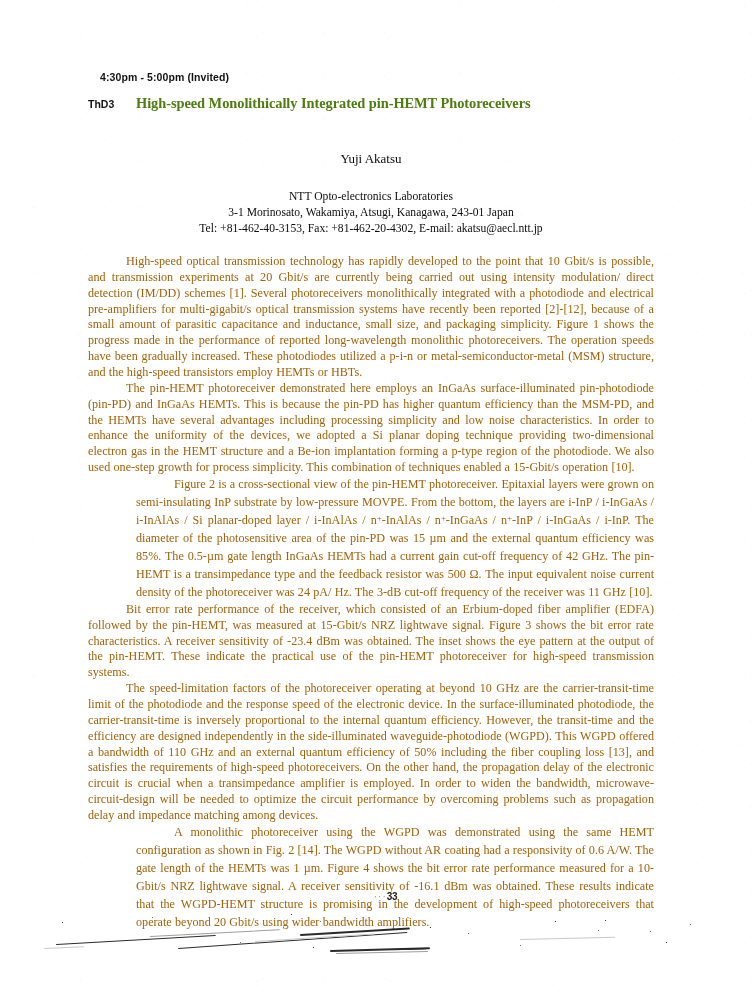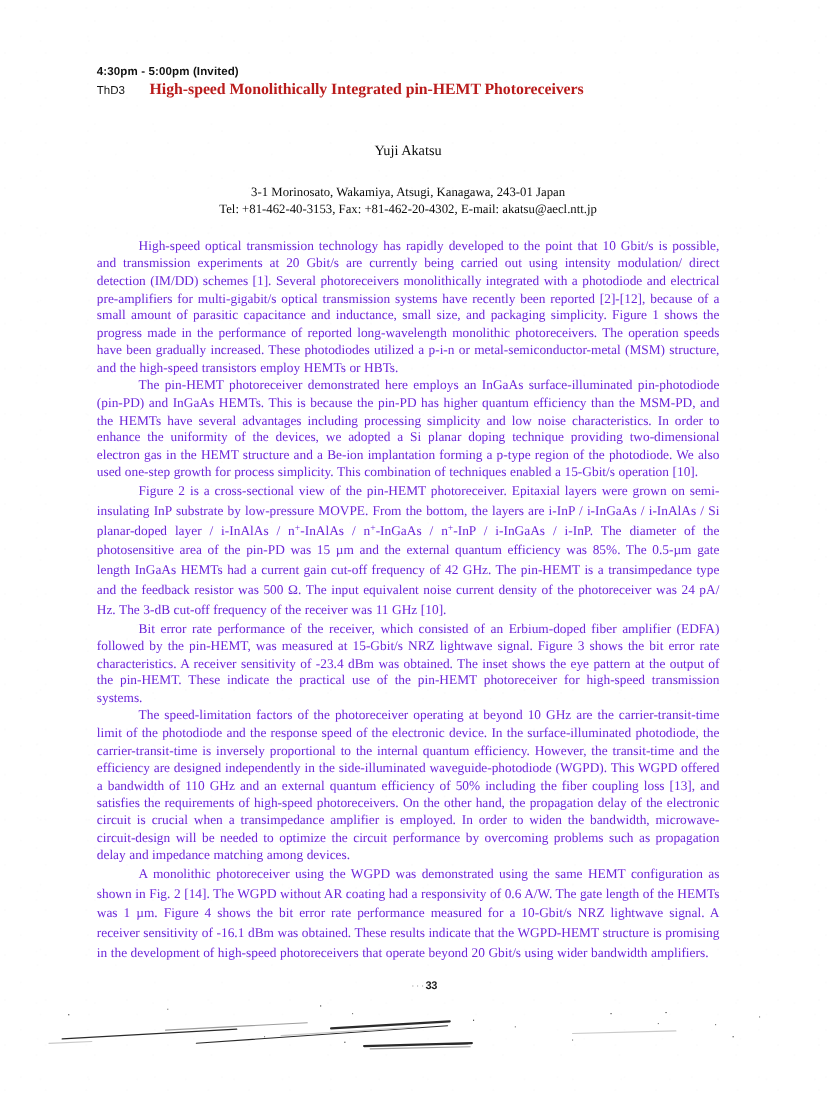--- a/index.html
+++ b/index.html
@@ -44,44 +44,44 @@
     top: 0;
     width: 566px;
   }
 
   
   .session-line {
     font-family: "Liberation Sans", "DejaVu Sans", sans-serif;
     font-weight: bold;
     font-size: 10.5px;
     letter-spacing: .1px;
-    margin: 0;
+    margin: 12px;
     padding-top: 60px;
     line-height: 1.05;
     color: #121212;
   }
   .title-row {
     display: flex;
     align-items: baseline;
     margin-top: 2px;
   }
   .paper-code {
     font-family: "Liberation Sans", "DejaVu Sans", sans-serif;
-    font-weight: normal;
+    font-weight: bold;
     font-size: 10.5px;
     width: 48px;
     flex: 0 0 48px;
     color: #121212;
   }
   .paper-title {
     font-family: "Liberation Serif", "DejaVu Serif", serif;
     font-weight: bold;
     font-size: 14.4px;
     letter-spacing: -.05px;
-    color: #b91c1c;
+    color: #4d7c0f;
   }
 
   
   .author {
     text-align: center;
     font-size: 13px;
     margin-top: 39px;
     color: #0c0c0c;
   }
   .affil {
@@ -92,30 +92,31 @@
     color: #0c0c0c;
   }
   .affil div { white-space: nowrap; }
 
   
   .body-text {
     margin-top: 17px;
     font-size: 12.15px;
     line-height: 1.305;
     text-align: justify;
-    color: #6d28d9;
+    color: #a16207;
   }
   .body-text p {
     margin: 0;
     text-indent: 38px;
     
     word-spacing: .2px;
   }
   .body-text p.tall {
     line-height: 1.48;
+    margin-left: 48px;
   }
   sup {
     font-size: .72em;
     vertical-align: .40em;
     line-height: 0;
   }
 
   
   .page-number {
     position: absolute;
@@ -173,20 +174,21 @@
     <div class="session-line">4:30pm - 5:00pm   (Invited)</div>
 
     <div class="title-row">
       <span class="paper-code">ThD3</span>
       <span class="paper-title">High-speed Monolithically Integrated pin-HEMT Photoreceivers</span>
     </div>
 
     <div class="author">Yuji Akatsu</div>
 
     <div class="affil">
+      <div>NTT Opto-electronics Laboratories</div>
       <div>3-1 Morinosato, Wakamiya, Atsugi, Kanagawa, 243-01 Japan</div>
       <div>Tel: +81-462-40-3153, Fax: +81-462-20-4302, E-mail: akatsu@aecl.ntt.jp</div>
     </div>
 
     <div class="body-text">
 
       <p>High-speed optical transmission technology has  rapidly developed to the point  that 10 Gbit/s is possible, and transmission experiments at 20 Gbit/s are currently being  carried out using intensity modulation/ direct detection (IM/DD) schemes [1].  Several photoreceivers monolithically integrated with a photodiode and electrical pre-amplifiers for multi-gigabit/s optical transmission systems have recently been reported [2]-[12], because of a small amount of parasitic capacitance and inductance, small size, and packaging simplicity.  Figure 1 shows the progress made in the performance of reported long-wavelength monolithic photoreceivers.  The operation speeds have been gradually increased.  These photodiodes utilized a p-i-n or metal-semiconductor-metal (MSM) structure, and the high-speed transistors employ HEMTs or HBTs.</p>
 
       <p>The pin-HEMT photoreceiver demonstrated here employs an InGaAs surface-illuminated pin-photodiode (pin-PD) and InGaAs HEMTs. This is because the pin-PD has higher quantum efficiency than the MSM-PD, and the HEMTs have several advantages including processing simplicity and low noise characteristics.  In order to enhance the uniformity of the devices, we adopted a Si planar doping technique providing two-dimensional electron gas in the HEMT structure and a Be-ion implantation forming a p-type region of the photodiode.  We also used one-step growth for process simplicity.  This combination of techniques enabled a 15-Gbit/s operation [10].</p>
 

